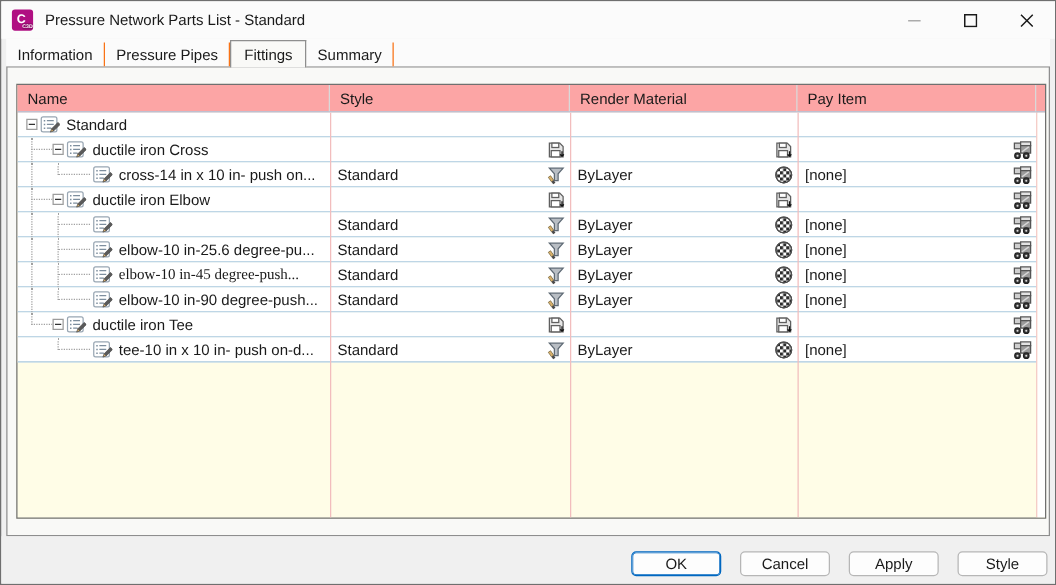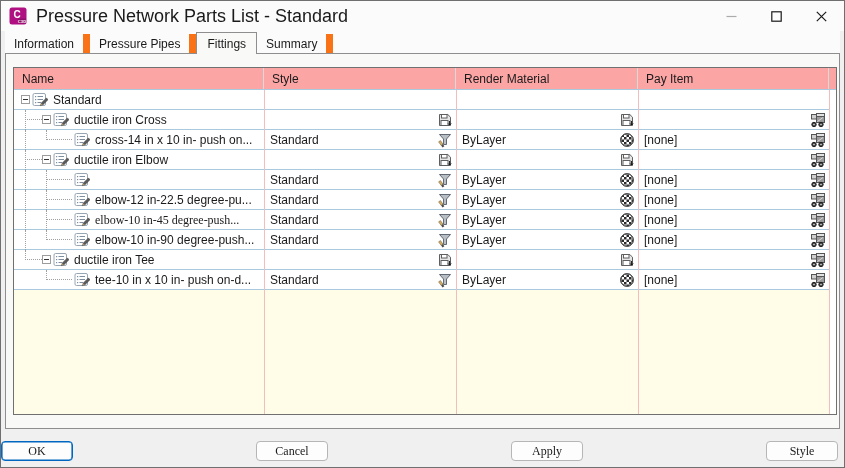--- a/index.html
+++ b/index.html
@@ -5,26 +5,26 @@
   html,body{margin:0;padding:0;background:#d8d8d8;}
   *{box-sizing:border-box;}
   .window{
     position:relative;width:845px;height:468px;
     font-family:"Liberation Sans",sans-serif;color:#1a1a1a;
     background:var(--dialog-bg);border:1px solid #6f6f6f;overflow:hidden;
   }
   
   .titlebar{position:absolute;top:0;left:0;right:0;height:30px;background:var(--chrome-bg);display:flex;align-items:center;padding-left:8px;}
   .app-icon{width:18px;height:18px;display:inline-flex;}
-  .titlebar .title{font-size:18px;margin-left:9px;white-space:nowrap;}
+  .titlebar .title{font-size:12px;margin-left:9px;white-space:nowrap;}
   .win-controls{position:absolute;right:0;top:0;height:30px;display:flex;}
   .winbtn{width:45px;height:30px;display:flex;align-items:center;justify-content:center;}
   
   .tabstrip{position:absolute;top:30px;left:4px;right:4px;height:22px;display:flex;align-items:flex-end;background:var(--chrome-bg);z-index:2;}
-  .tab{display:flex;align-items:center;height:19px;padding:0 9px;border-right:7px solid #f97316;font-size:12px;white-space:nowrap;cursor:default;}
+  .tab{display:flex;align-items:center;height:19px;padding:0 9px;border-right:1px solid #f97316;font-size:12px;white-space:nowrap;cursor:default;}
   .tab.active{height:22px;background:var(--page-bg);border:1px solid #8e8e8e;border-bottom:none;margin-bottom:-1px;padding:0 10px;z-index:3;}
   
   .tabpage{position:absolute;top:52px;left:4px;right:4px;bottom:38px;background:var(--page-bg);border:1px solid #8e8e8e;}
   
   .grid{position:absolute;left:7px;top:13px;width:824px;height:348px;border:1px solid #707070;background:var(--canvas);}
   .ghead{display:flex;height:22px;background:#fca5a5;border-bottom:1px solid var(--row-line);}
   .hcell{font-size:12px;display:flex;align-items:center;padding-left:8px;border-right:1px solid #d9d9d9;}
   .hcell.gutter{flex:1;border-right:none;padding:0;}
   .gbody{position:relative;height:324px;overflow:hidden;}
   .grow{position:relative;height:20px;width:815px;background:#ffffff;border-bottom:1px solid var(--row-line);}
@@ -36,21 +36,21 @@
   .vline.full{height:20px;} .vline.half{height:10px;}
   .hstub{position:absolute;top:9px;height:0;border-top:1px dotted #a0a0a0;}
   .expander{position:absolute;top:5px;width:9px;height:9px;background:#fff;border:1px solid #9c9c9c;}
   .expander i{position:absolute;left:1px;right:1px;top:3px;height:1px;background:#333;}
   .ticon{position:absolute;top:2px;width:16px;height:16px;}
   .tlabel{position:absolute;top:50%;transform:translateY(-50%);font-size:12px;white-space:nowrap;}
   
   .colline{position:absolute;top:0;bottom:0;width:1px;background:var(--col-line);}
   .rgutter{position:absolute;top:0;bottom:0;left:816px;width:6px;background:#ffffff;}
   
-  .footer{position:absolute;left:0;right:0;bottom:0;height:38px;background:var(--dialog-bg);display:flex;justify-content:space-between;gap:28px;padding:12px 6px 0 0;font-family:Liberation Serif, serif;}
+  .footer{position:absolute;left:0;right:0;bottom:0;height:38px;background:var(--dialog-bg);display:flex;justify-content:flex-end;gap:15px;padding:12px 6px 0 0;}
   .btn{width:72px;height:20px;font-size:12px;background:#fdfdfd;border:1px solid #b6b6b6;border-radius:4px;display:flex;align-items:center;justify-content:center;cursor:default;}
   .btn.default{border-color:var(--accent);box-shadow:inset 0 0 0 0.6px var(--accent);}
 </style>
 </head>
 <body>
 
 <svg width="0" height="0" style="position:absolute">
   <defs>
     <pattern id="chk" width="5" height="5" patternUnits="userSpaceOnUse">
       <rect width="2.5" height="2.5" fill="#2b2b2b"></rect>
@@ -371,21 +371,21 @@
       <g fill="#7d8e9e">
         <rect x="3" y="4" width="1.2" height="1.2"></rect>
                     <rect x="3" y="7" width="1.2" height="1.2"></rect>
                     <rect x="3" y="10" width="1.2" height="1.2"></rect>
       </g>
       <g transform="rotate(45 11.5 10.5)">
         <rect x="10.3" y="5.2" width="2.4" height="7.2" fill="#5a5a5a" stroke="#3e3e3e" stroke-width="0.5"></rect>
         <polygon points="10.3,12.4 12.7,12.4 11.5,15" fill="#d9b06b" stroke="#3e3e3e" stroke-width="0.5"></polygon>
       </g>
     </svg></span>
-              <span class="tlabel" style="left:81px">elbow-12 in-22.5 degree-pu...</span>
+              <span class="tlabel" style="left:81px">elbow-10 in-25.6 degree-pu...</span>
             </div>
             <div class="cell" style="left: 250px; width: 192px;">
               <span class="txt">Standard</span>
               <span class="icn"><svg width="16" height="16" viewBox="0 0 16 16">
       <path d="M2.5 2.5 h11 l-4 4.5 v5.5 h-3 v-5.5 z" fill="#b9bec4" stroke="#5f6a75"></path>
       <g transform="rotate(-35 4.5 12)">
         <rect x="3.4" y="8.6" width="2.2" height="4.4" fill="#d9b06b" stroke="#6b5a2e" stroke-width="0.5"></rect>
         <rect x="3.4" y="13" width="2.2" height="2.4" fill="#4a4a4a"></rect>
       </g>
     </svg></span>

